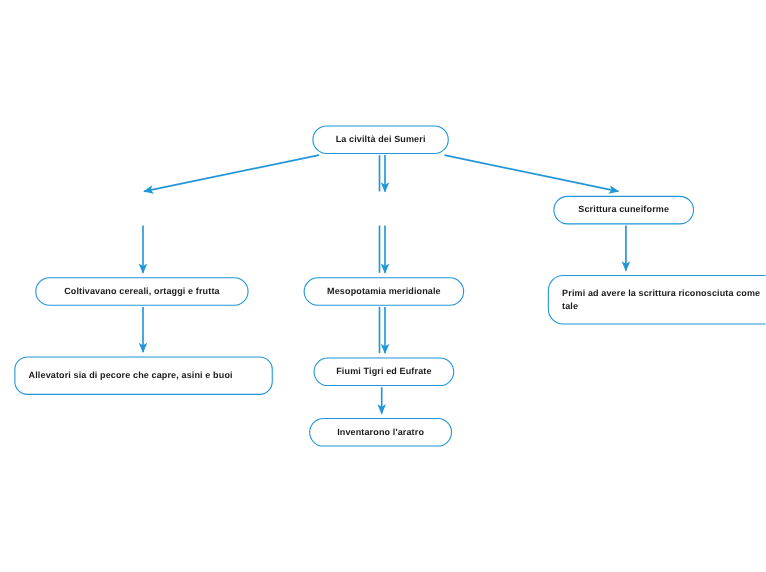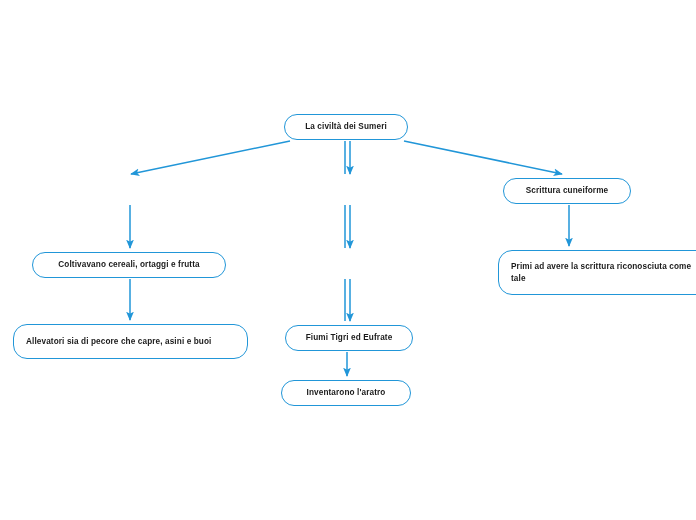--- a/index.html
+++ b/index.html
@@ -116,26 +116,29 @@
 
 
   <div class="node center" style="left:503px; top:178px; width:128px; height:26px;">
     <span class="node-label">Scrittura cuneiforme</span>
   </div>
 
   <div class="node center" style="left:32px; top:252px; width:194px; height:26px;">
     <span class="node-label">Coltivavano cereali, ortaggi e frutta</span>
   </div>
 
+  <div class="node center" style="left:276px; top:252px; width:146px; height:26px;">
+    <span class="node-label">Mesopotamia meridionale</span>
+  </div>
 
   <div class="node left" style="left:458px; top:250px; width:222px; height:45px;margin-left:40px;">
     <span class="node-label">Primi ad avere la scrittura riconosciuta come tale</span>
   </div>
 
-  <div class="node left" style="left:13px; top:324px; width:235px; height:35px;">
+  <div class="node left" style="left:13px; top:324px; width:235px; height:35px;border-radius:12px;">
     <span class="node-label">Allevatori sia di pecore che capre, asini e buoi</span>
   </div>
 
   <div class="node center" style="left:281px; top:380px; width:130px; height:26px;">
     <span class="node-label">Inventarono l'aratro</span>
   </div>
 
   <div class="node center" style="left:285px; top:325px; width:128px; height:26px;">
     <span class="node-label">Fiumi Tigri ed Eufrate</span>
   </div>

